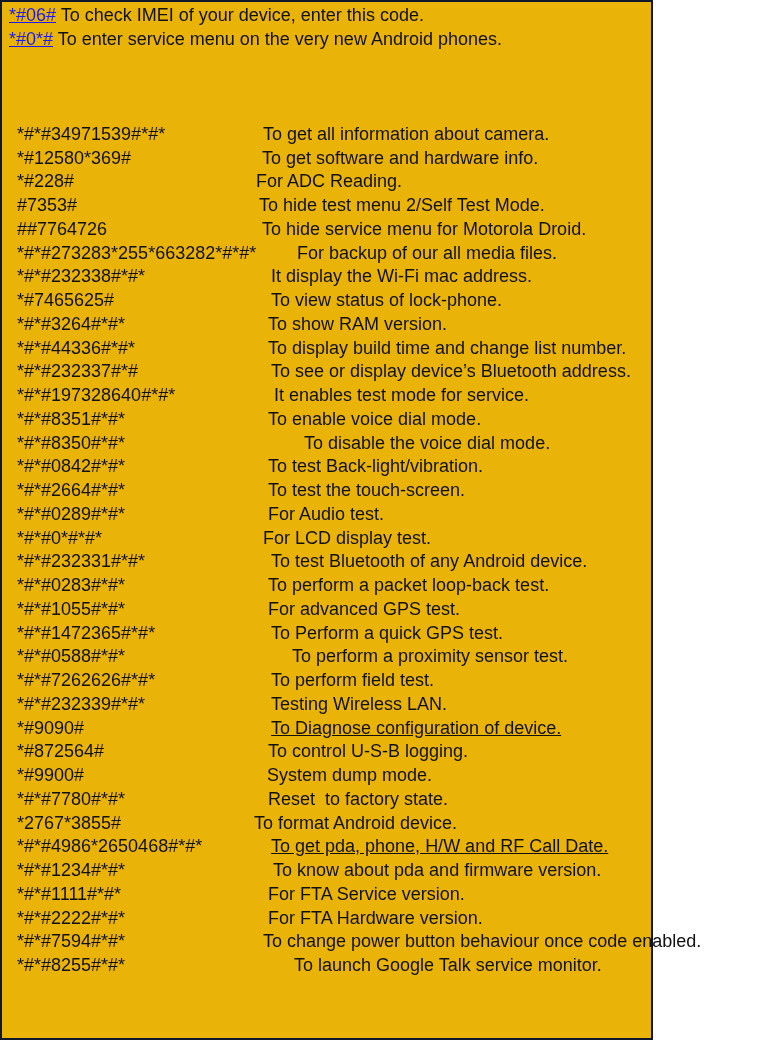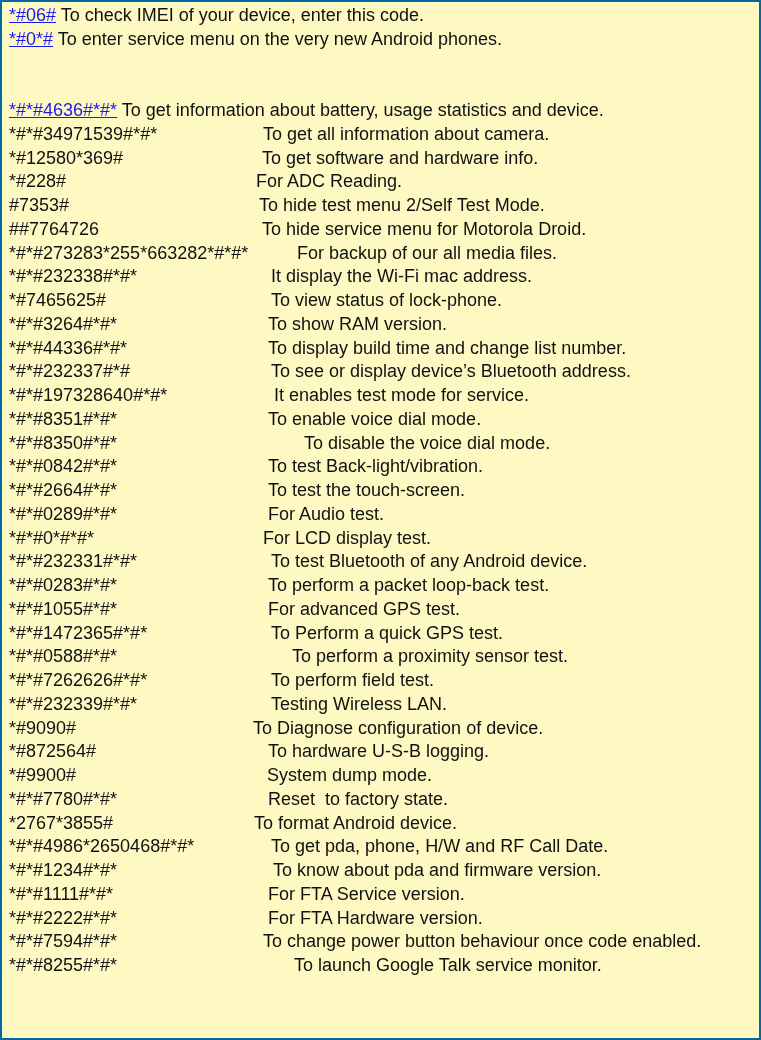--- a/index.html
+++ b/index.html
@@ -1,45 +1,44 @@
 <!DOCTYPE html>
 <html><head>
   <meta charset="utf-8">
   <style>
     html, body { margin: 0; padding: 0; background: #ffffff; }
     body { width: 761px; height: 1040px; overflow: hidden; }
     .page {
       position: relative;
       box-sizing: border-box;
-      width: 761px; height: 1040px;
-      border: 2px solid #0369a1;
-      background: #fef9c3;
+      width: 653px; height: 1040px;
+      border: 2px solid #0f172a;
+      background: #eab308;
       font-family: "Liberation Sans", sans-serif;
       font-size: 18px;
       color: #111111;
     }
     .line {
       position: absolute;
       left: 7px;
       height: 23px;
       line-height: 23px;
       white-space: nowrap;
     }
-    .code { position: absolute; left: 0; top: 0; }
+    .code { position: absolute; left: 8px; top: 0; }
     .desc { position: absolute; top: 0; }
     a.link { color: #1a1aee; text-decoration: underline; }
     .inline-text { }
   </style>
 </head>
 <body>
 
 <div class="page" id="page">
     <div class="line" style="top: 2px;"><a class="link">*#06#</a><span class="inline-text"> To check IMEI of your device, enter this code.</span></div>
     <div class="line" style="top: 25.75px;"><a class="link">*#0*#</a><span class="inline-text"> To enter service menu on the very new Android phones.</span></div>
-    <div class="line" style="top: 97px;"><a class="link">*#*#4636#*#*</a><span class="inline-text"> To get information about battery, usage statistics and device.</span></div>
     <div class="line" style="top: 120.75px;">
       <span class="code">*#*#34971539#*#*</span>
       <span class="desc" style="left: 254px; white-space: pre;">To get all information about camera.</span>
     </div>
     <div class="line" style="top: 144.5px;">
       <span class="code">*#12580*369#</span>
       <span class="desc" style="left: 253px; white-space: pre;">To get software and hardware info.</span>
     </div>
     <div class="line" style="top: 168.25px;">
       <span class="code">*#228#</span>
@@ -128,41 +127,41 @@
     <div class="line" style="top: 667px;">
       <span class="code">*#*#7262626#*#*</span>
       <span class="desc" style="left: 262px; white-space: pre;">To perform field test.</span>
     </div>
     <div class="line" style="top: 690.75px;">
       <span class="code">*#*#232339#*#*</span>
       <span class="desc" style="left: 262px; white-space: pre;">Testing Wireless LAN.</span>
     </div>
     <div class="line" style="top: 714.5px;">
       <span class="code">*#9090#</span>
-      <span class="desc" style="left: 244px; white-space: pre;">To Diagnose configuration of device.</span>
+      <span class="desc" style="left: 262px; white-space: pre; text-decoration: underline;">To Diagnose configuration of device.</span>
     </div>
     <div class="line" style="top: 738.25px;">
       <span class="code">*#872564#</span>
-      <span class="desc" style="left: 259px; white-space: pre;">To hardware U-S-B logging.</span>
+      <span class="desc" style="left: 259px; white-space: pre;">To control U-S-B logging.</span>
     </div>
     <div class="line" style="top: 762px;">
       <span class="code">*#9900#</span>
       <span class="desc" style="left: 258px; white-space: pre;">System dump mode.</span>
     </div>
     <div class="line" style="top: 785.75px;">
       <span class="code">*#*#7780#*#*</span>
       <span class="desc" style="left: 259px; white-space: pre;">Reset  to factory state.</span>
     </div>
     <div class="line" style="top: 809.5px;">
       <span class="code">*2767*3855#</span>
       <span class="desc" style="left: 245px; white-space: pre;">To format Android device.</span>
     </div>
     <div class="line" style="top: 833.25px;">
       <span class="code">*#*#4986*2650468#*#*</span>
-      <span class="desc" style="left: 262px; white-space: pre;">To get pda, phone, H/W and RF Call Date.</span>
+      <span class="desc" style="left: 262px; white-space: pre; text-decoration: underline;">To get pda, phone, H/W and RF Call Date.</span>
     </div>
     <div class="line" style="top: 857px;">
       <span class="code">*#*#1234#*#*</span>
       <span class="desc" style="left: 264px; white-space: pre;">To know about pda and firmware version.</span>
     </div>
     <div class="line" style="top: 880.75px;">
       <span class="code">*#*#1111#*#*</span>
       <span class="desc" style="left: 259px; white-space: pre;">For FTA Service version.</span>
     </div>
     <div class="line" style="top: 904.5px;">

